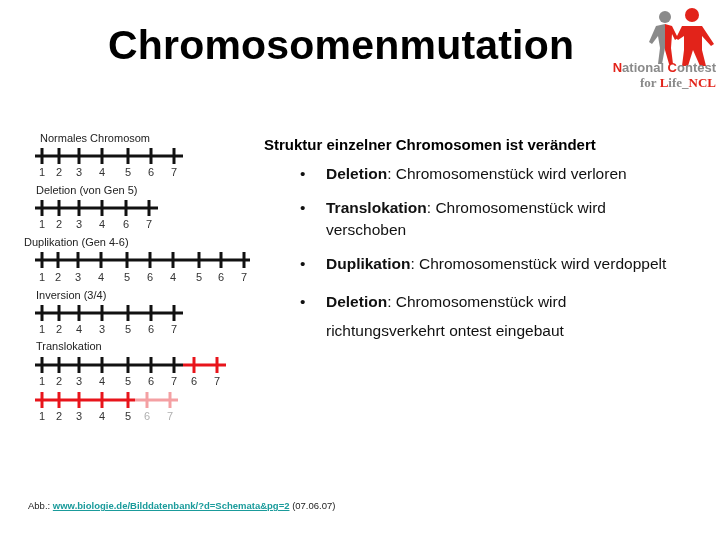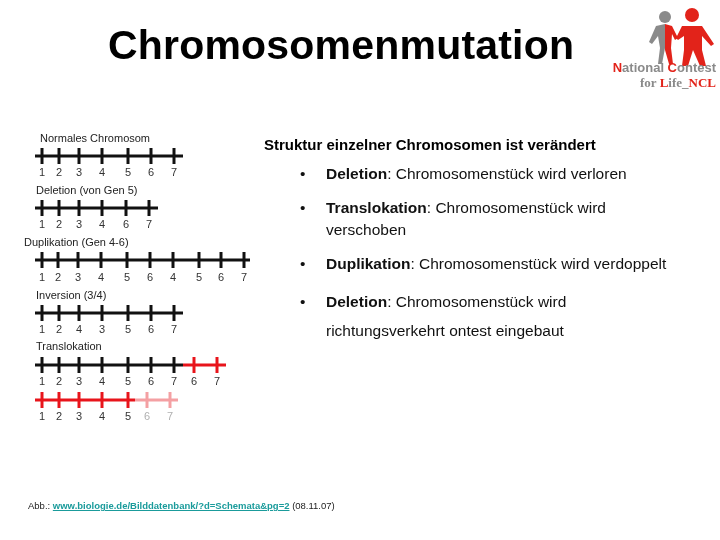--- a/index.html
+++ b/index.html
@@ -202,14 +202,14 @@
   <div class="heading">Struktur einzelner Chromosomen ist verändert</div>
   <ul class="bul">
     <li><span class="dot">•</span><b>Deletion</b><span>: Chromosomenstück wird verloren</span></li>
     <li style="width:330px;"><span class="dot">•</span><b>Translokation</b><span>: Chromosomenstück wird verschoben</span></li>
     <li style="white-space:nowrap;"><span class="dot">•</span><b>Duplikation</b><span>: Chromosomenstück wird verdoppelt</span></li>
     <li class="last" style="width:330px;"><span class="dot">•</span><b>Deletion</b><span>: Chromosomenstück wird richtungsverkehrt ontest eingebaut</span></li>
   </ul>
 </div>
 
 <div class="source">
-  <span>Abb.: </span><a>www.biologie.de/Bilddatenbank/?d=Schemata&amp;pg=2</a><span> (08.11.07)</span>
+  <span>Abb.: </span><a>www.biologie.de/Bilddatenbank/?d=Schemata&amp;pg=2</a><span> (07.06.07)</span>
 </div>
 
 </body></html>

